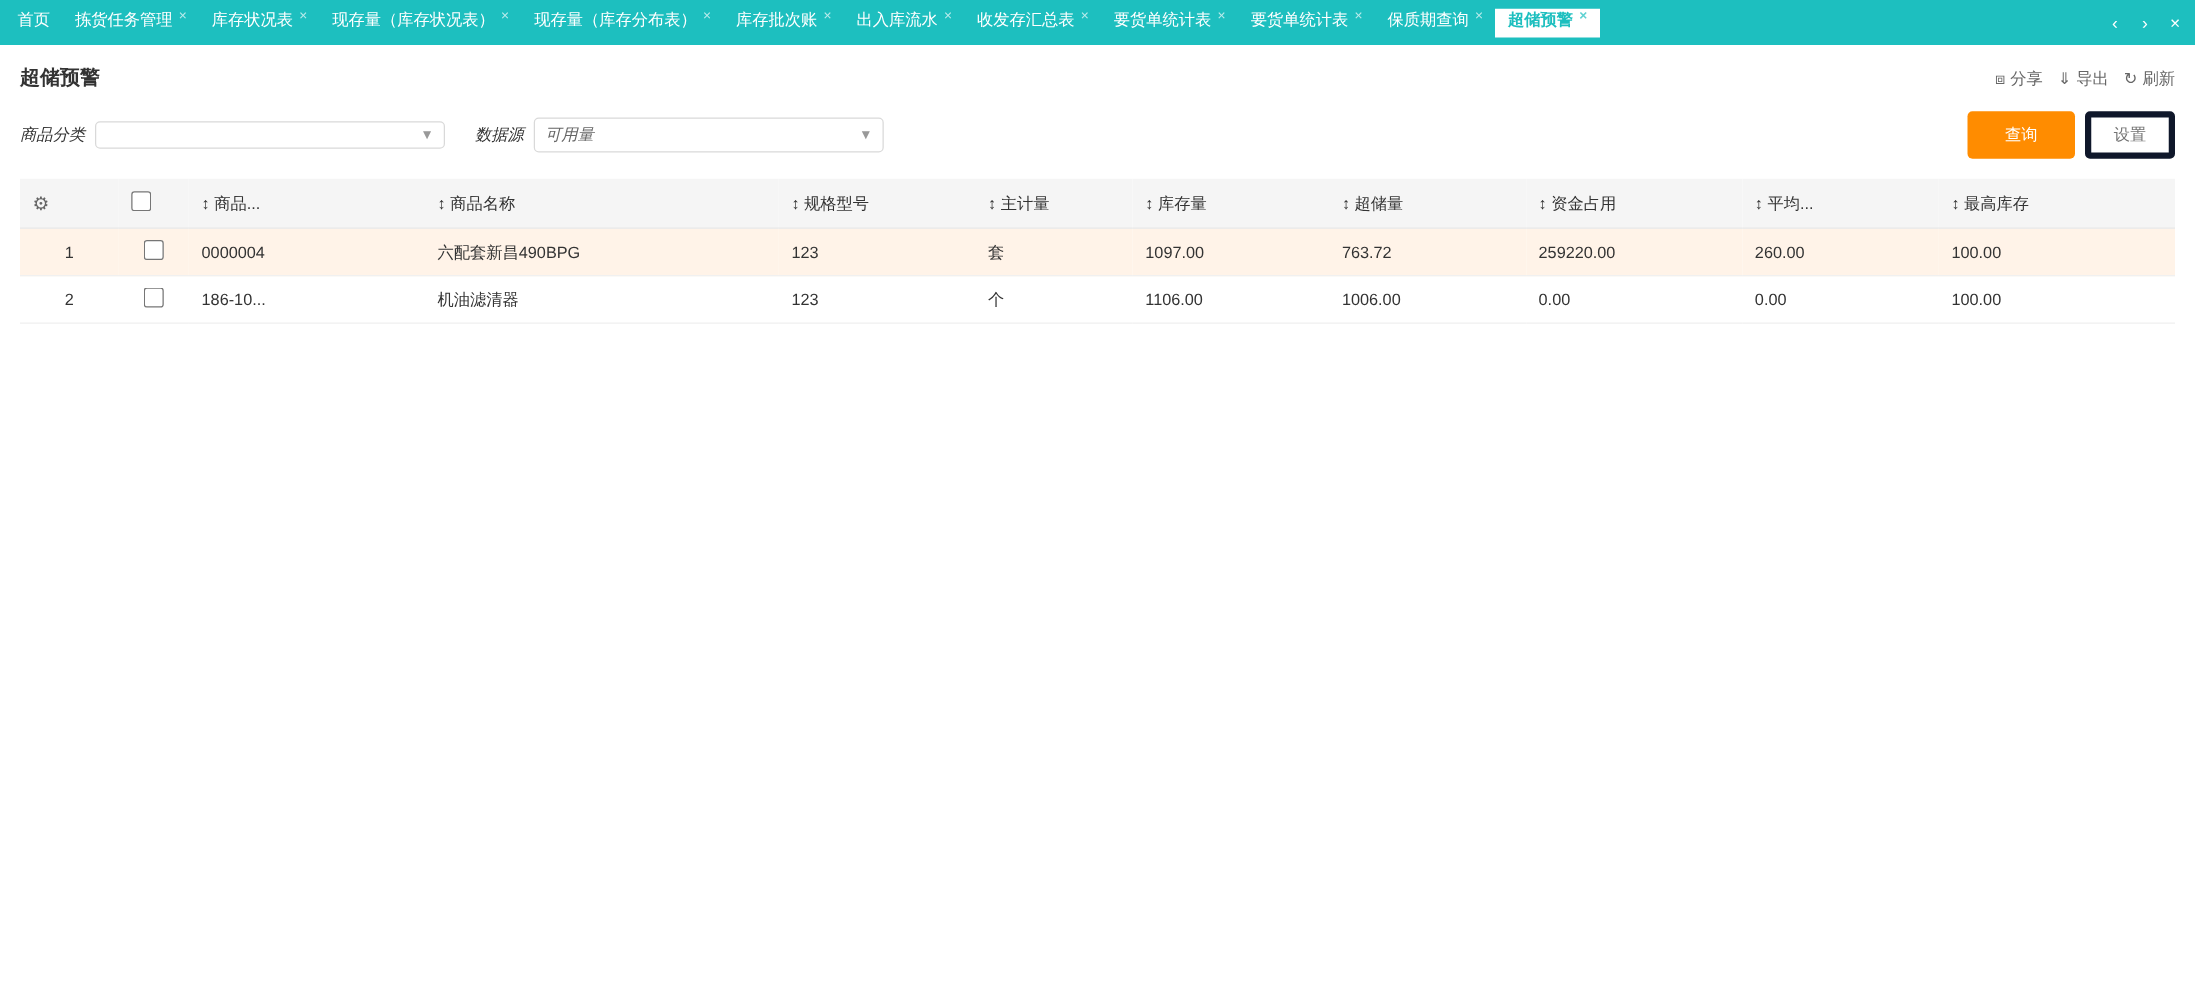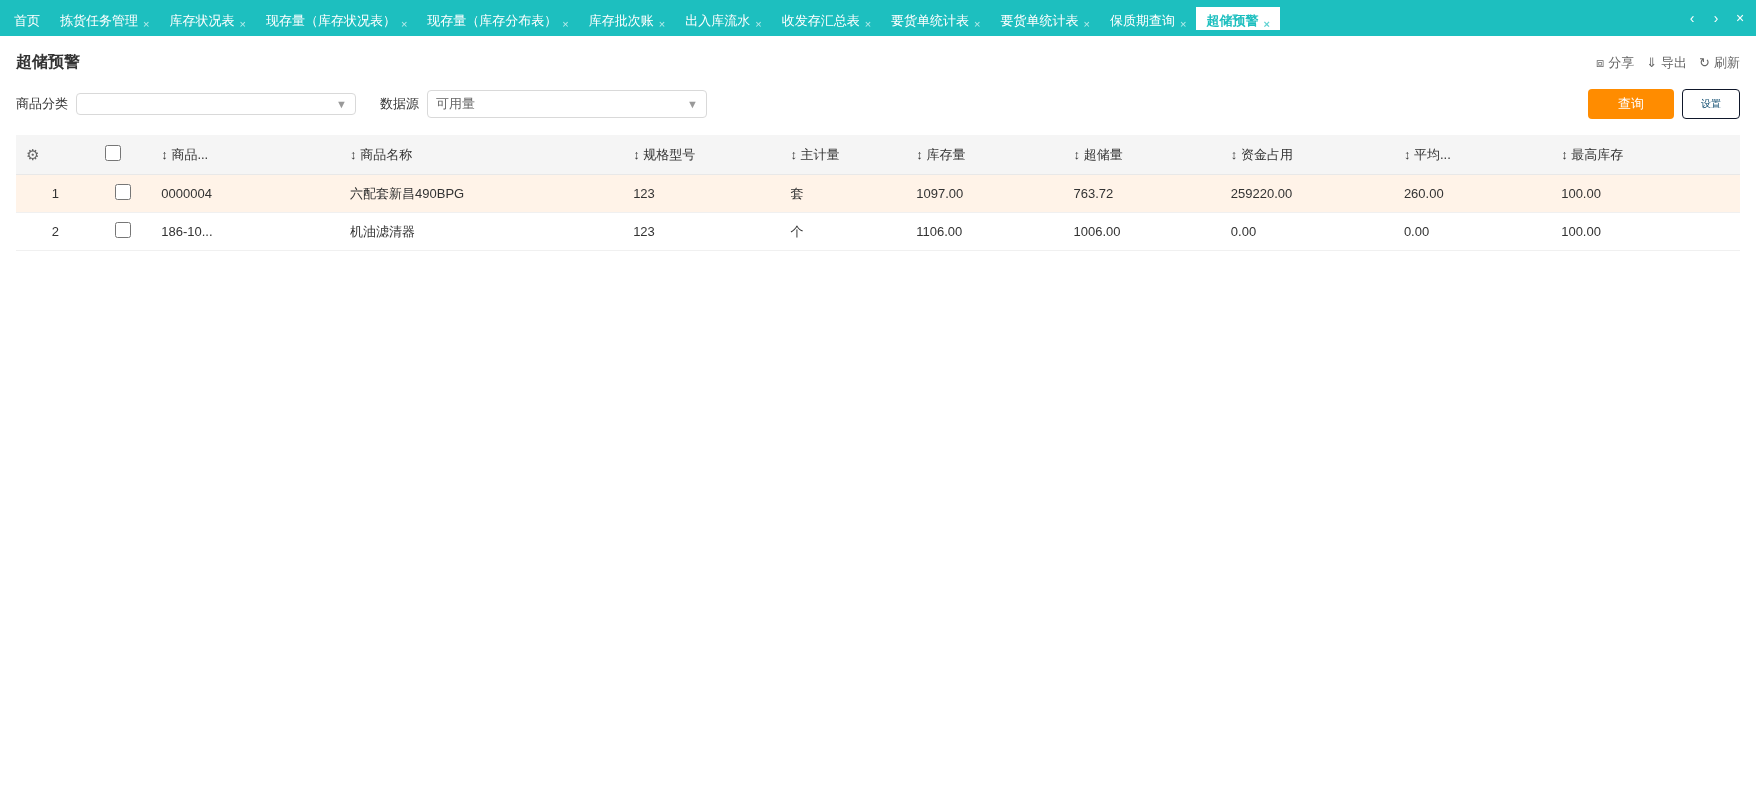--- a/index.html
+++ b/index.html
@@ -9,21 +9,21 @@
     .top-nav {
       display: flex;
       align-items: center;
       background: #1dbfbf;
       height: 36px;
       padding: 0 4px;
       overflow: hidden;
     }
     .nav-item {
       display: flex;
-      align-items: flex-end;
+      align-items: flex-start;
       color: #fff;
       padding: 0 10px;
       height: 23px;
       cursor: pointer;
       white-space: nowrap;
       font-size: 13px;
       flex-shrink: 0;
     }
     .nav-item.active { background: #fff; color: #1dbfbf; font-weight: bold; }
     .nav-item .close-btn {
@@ -90,20 +90,21 @@
       display: flex;
       align-items: center;
       gap: 24px;
       margin-bottom: 16px;
       flex-wrap: wrap;
     }
     .filter-item {
       display: flex;
       align-items: center;
       gap: 8px;
+      font-style: italic;
     }
     .filter-label {
       color: #333;
       font-size: 13px;
       white-space: nowrap;
     }
     .filter-select {
       display: flex;
       align-items: center;
       border: 1px solid #d9d9d9;
@@ -127,26 +128,26 @@
       background: #ff8c00;
       color: #fff;
       border: none;
       border-radius: 4px;
       padding: 6px 30px;
       cursor: pointer;
       font-size: 13px;
     }
     .btn-default {
       background: #fff;
-      color: #0c4a6e;
-      border: 1px solid #0f172a;
+      color: #737373;
+      border: 5px solid #0f172a;
       border-radius: 4px;
       padding: 5px 18px;
       cursor: pointer;
-      font-size: 10px;
+      font-size: 13px;
     }
 
     
     .data-table {
       width: 100%;
       border-collapse: collapse;
       font-size: 13px;
     }
     .data-table thead tr {
       background: #f5f5f5;

